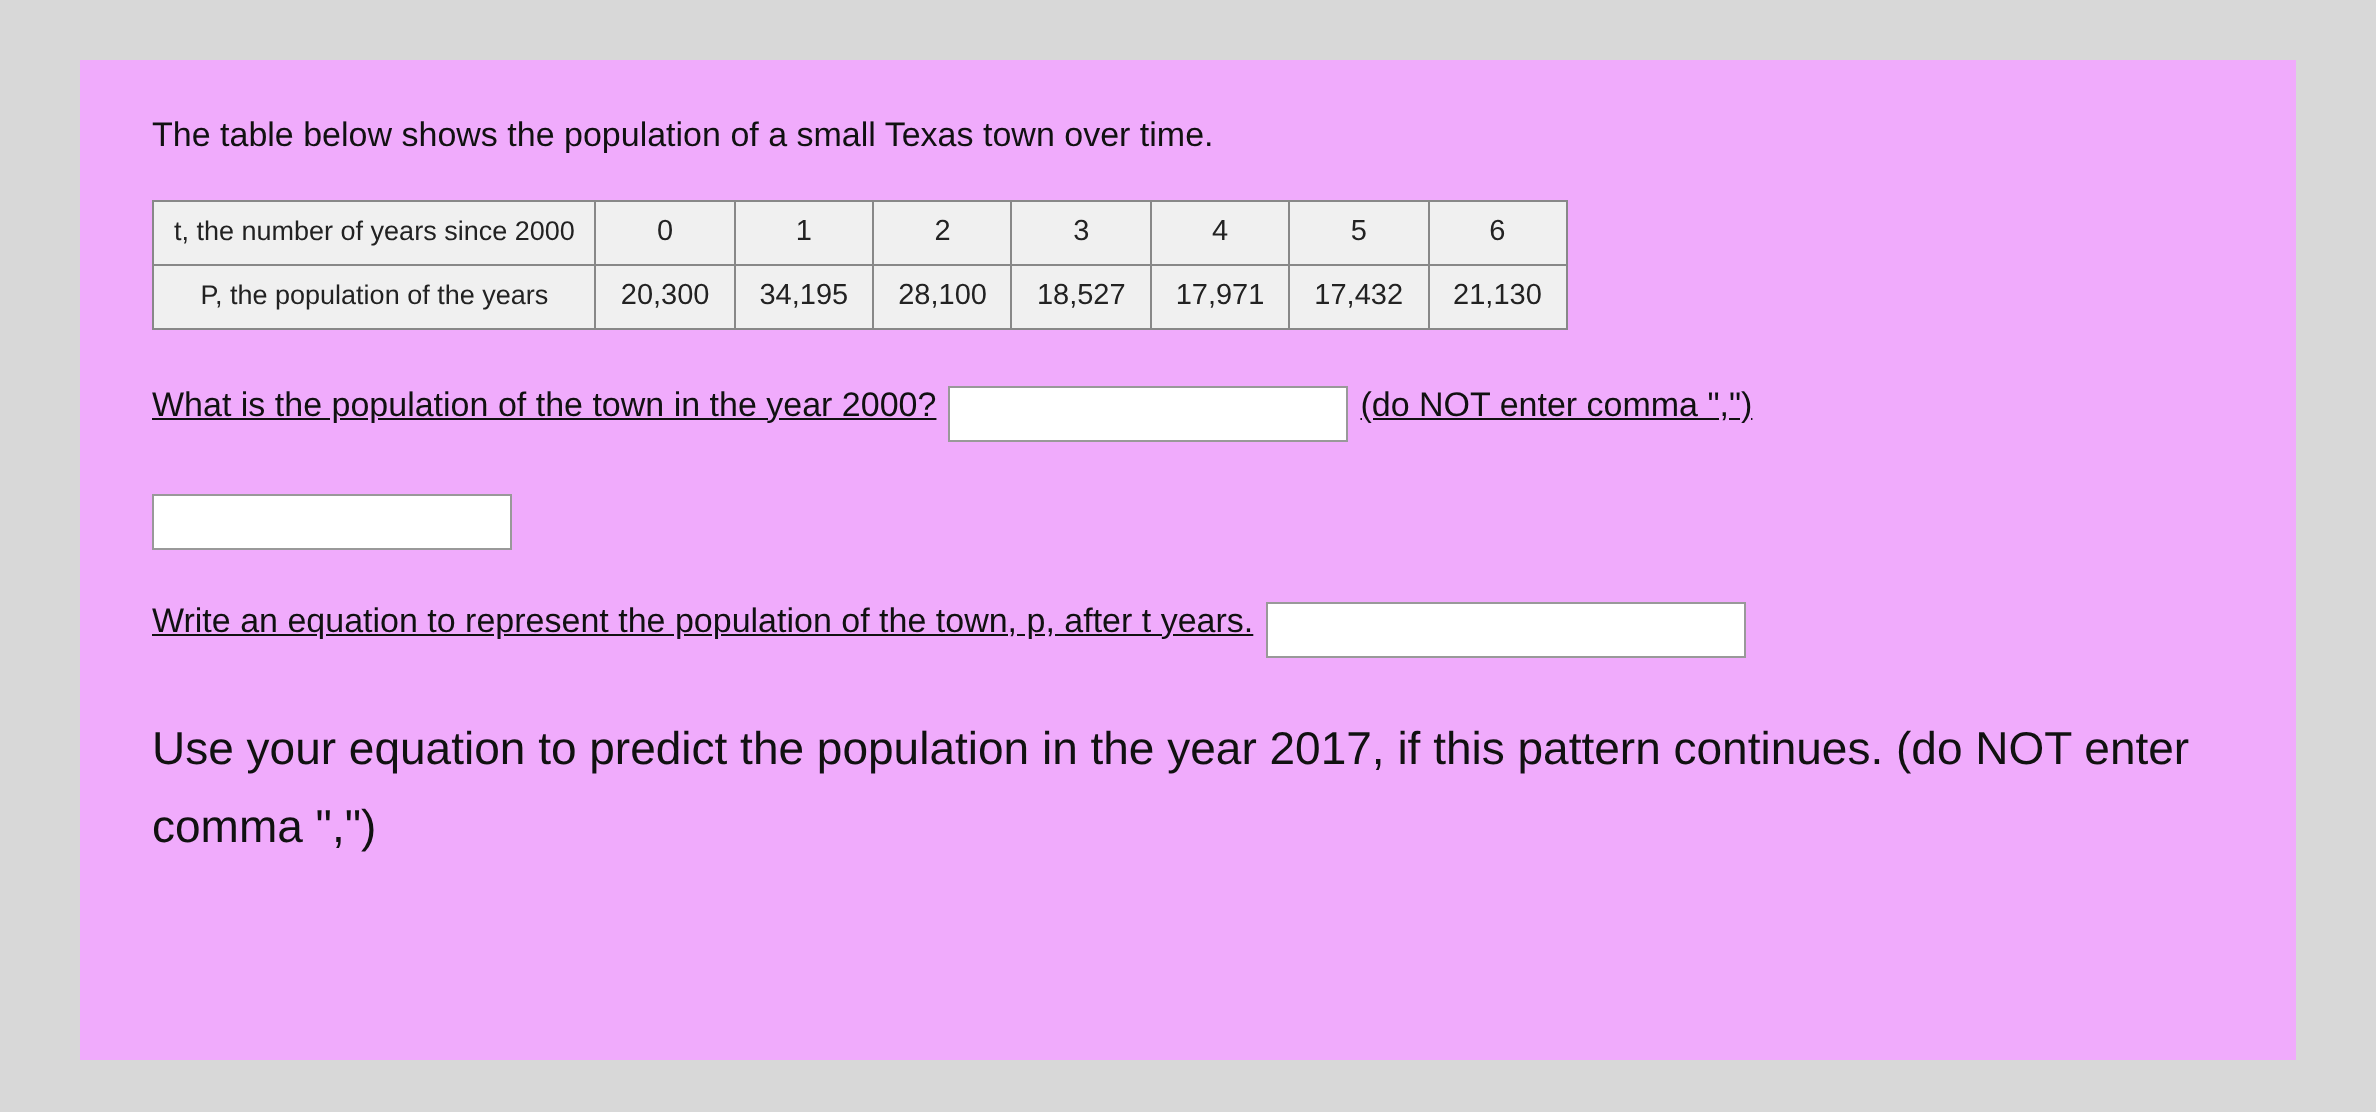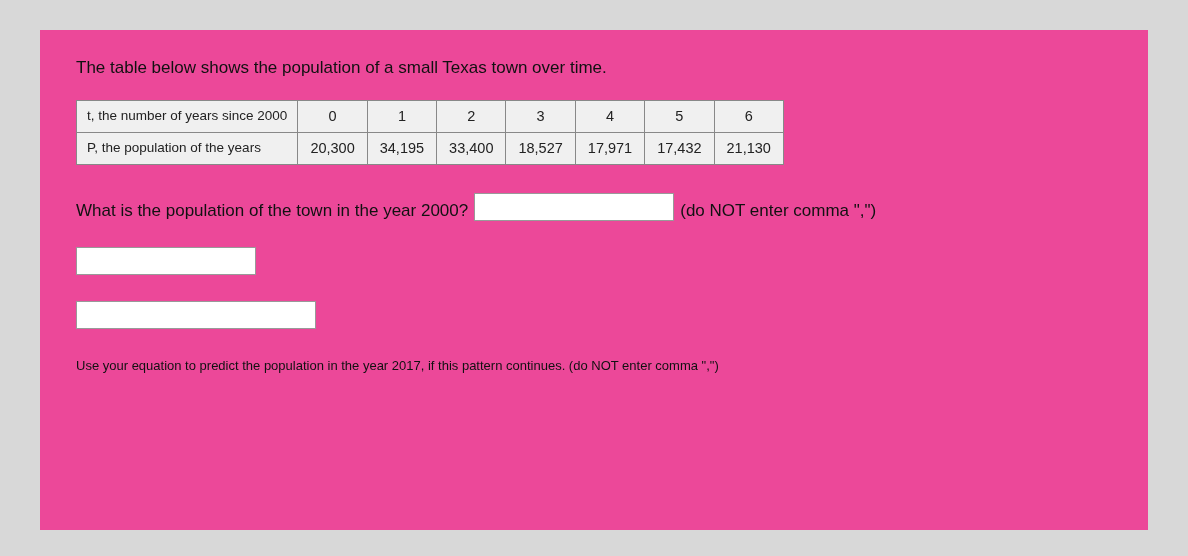--- a/index.html
+++ b/index.html
@@ -12,21 +12,21 @@
       background-color: #d8d8d8;
       font-family: Arial, sans-serif;
       font-size: 16px;
       color: #222;
       width: 1188px;
       min-height: 556px;
       padding: 30px 40px;
     }
 
     .page-container {
-      background-color: #ec4899;
+      background-color: #f0abfc;
       padding: 28px 36px 36px 36px;
       min-height: 500px;
     }
 
     .intro-text {
       font-size: 17px;
       margin-bottom: 22px;
       color: #111;
     }
 
@@ -38,38 +38,39 @@
 
     .data-table td {
       border: 1px solid #888;
       padding: 6px 12px;
       text-align: center;
       min-width: 60px;
       background-color: #f0f0f0;
     }
 
     .data-table td.row-header {
-      text-align: left;
+      text-align: center;
       min-width: 140px;
       padding: 6px 10px;
       font-size: 13.5px;
       line-height: 1.4;
     }
 
     .question-block {
       margin-bottom: 26px;
       font-size: 17px;
       color: #111;
     }
 
     .question-block .question-line {
       display: flex;
-      align-items: flex-end;
+      align-items: flex-start;
       flex-wrap: wrap;
       gap: 6px;
+      text-decoration: underline;
     }
 
     .answer-input {
       border: 1px solid #999;
       background-color: #fff;
       height: 28px;
       font-size: 15px;
       padding: 2px 6px;
       outline: none;
     }
@@ -81,21 +82,21 @@
     .answer-input-medium {
       width: 180px;
     }
 
     .answer-input-long {
       width: 240px;
     }
 
     .last-block {
       margin-top: 10px;
-      font-size: 13px;
+      font-size: 23px;
       color: #111;
       line-height: 1.7;
     }
   </style>
 </head>
 <body>
 
 <div class="page-container">
 
   <p class="intro-text">The table below shows the population of a small Texas town over time.</p>
@@ -109,21 +110,21 @@
         <td>2</td>
         <td>3</td>
         <td>4</td>
         <td>5</td>
         <td>6</td>
       </tr>
       <tr>
         <td class="row-header">P,  the population of the years</td>
         <td>20,300</td>
         <td>34,195</td>
-        <td>33,400</td>
+        <td>28,100</td>
         <td>18,527</td>
         <td>17,971</td>
         <td>17,432</td>
         <td>21,130</td>
       </tr>
     </tbody>
   </table>
 
   <div class="question-block">
     <div class="question-line">
@@ -134,20 +135,21 @@
   </div>
 
   <div class="question-block">
     <div class="question-line">
       <input type="text" class="answer-input answer-input-medium" style="">
     </div>
   </div>
 
   <div class="question-block">
     <div class="question-line">
+      <span>Write an equation to represent the population of the town, p, after t years.</span>
       <input type="text" class="answer-input answer-input-long" style="">
     </div>
   </div>
 
   <div class="last-block">
     <span>Use your equation to predict the population in the year 2017, if this pattern continues.  (do NOT enter comma ",")</span>
   </div>
 
 </div>
 

